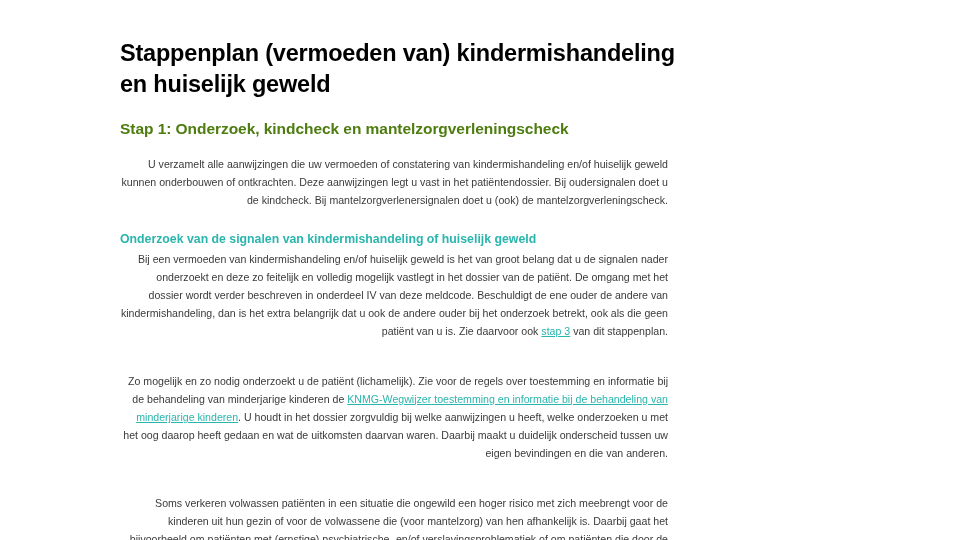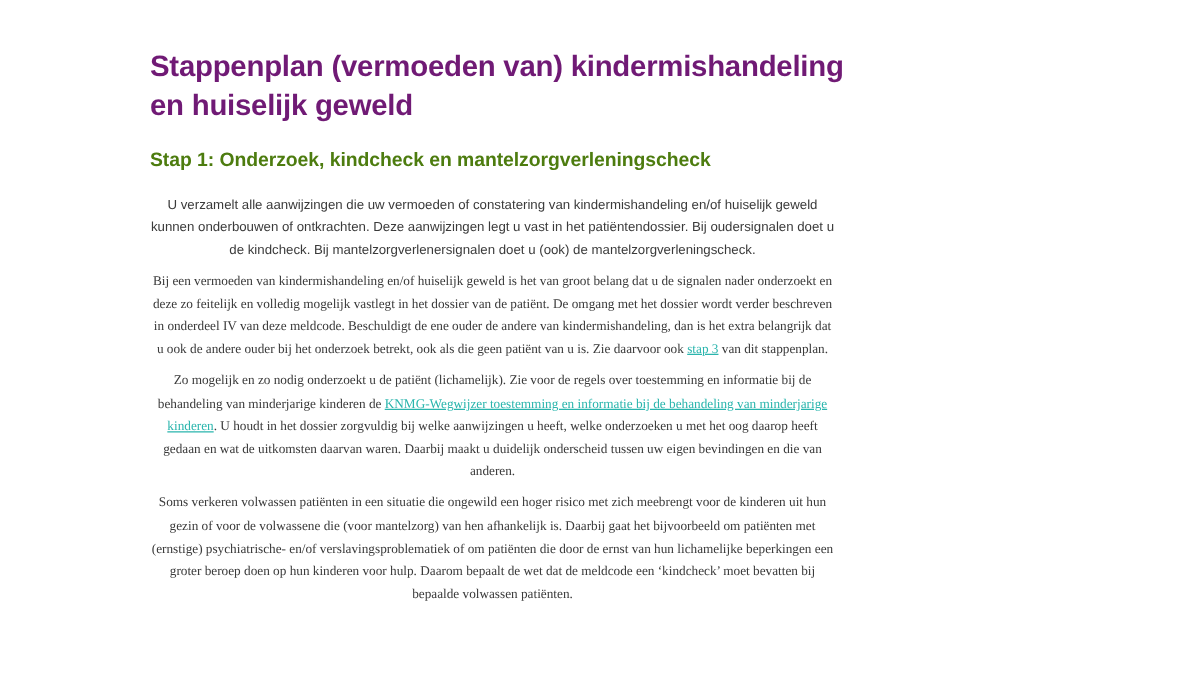--- a/index.html
+++ b/index.html
@@ -26,21 +26,21 @@
     position: absolute;
     left: 120px;
     top: 38px;
     width: 562px;
   }
 
   .doc-title {
     font-size: 23.5px;
     line-height: 31px;
     font-weight: bold;
-    color: #701a75;
+    color: #000000;
     letter-spacing: -0.2px;
     margin: 0 0 0 0;
     width: 580px;
   }
 
   .stap-heading {
     font-size: 15.5px;
     line-height: 20px;
     font-weight: bold;
     color: #4d7c0f;
@@ -57,26 +57,25 @@
     margin: 21px 0 2px 0;
     width: 560px;
   }
 
   p.body-text {
     font-size: 10.6px;
     line-height: 18.2px;
     color: #3a3a3a;
     margin: 0 0 0 0;
     width: 548px;
-    text-align: center;
+    text-align: right;
   }
 
   p.body-text + p.body-text {
-    margin-top: 7px;
-    font-family: Liberation Serif, serif;
+    margin-top: 31px;
   }
 
   .first-para {
     margin-top: 16px !important;
     width: 520px;
   }
 
   a.doc-link {
     color: #2ab5ad;
     text-decoration: underline;
@@ -88,20 +87,21 @@
 
 <div class="page">
   <div class="content">
 
     <h1 class="doc-title">Stappenplan (vermoeden van) kindermishandeling en huiselijk geweld</h1>
 
     <h2 class="stap-heading">Stap 1: Onderzoek, kindcheck en mantelzorgverleningscheck</h2>
 
     <p class="body-text first-para">U verzamelt alle aanwijzingen die uw vermoeden of constatering van kindermishandeling en/of huiselijk geweld kunnen onderbouwen of ontkrachten. Deze aanwijzingen legt u vast in het patiëntendossier. Bij oudersignalen doet u de kindcheck. Bij mantelzorgverlenersignalen doet u (ook) de mantelzorgverleningscheck.</p>
 
+    <h3 class="sub-heading">Onderzoek van de signalen van kindermishandeling of huiselijk geweld</h3>
 
     <p class="body-text"><span>Bij een vermoeden van kindermishandeling en/of huiselijk geweld is het van groot belang dat u de signalen nader onderzoekt en deze zo feitelijk en volledig mogelijk vastlegt in het dossier van de patiënt. De omgang met het dossier wordt verder beschreven in onderdeel IV van deze meldcode. Beschuldigt de ene ouder de andere van kindermishandeling, dan is het extra belangrijk dat u ook de andere ouder bij het onderzoek betrekt, ook als die geen patiënt van u is. Zie daarvoor ook </span><a href="#" class="doc-link">stap 3</a><span> van dit stappenplan.</span></p>
 
     <p class="body-text"><span>Zo mogelijk en zo nodig onderzoekt u de patiënt (lichamelijk). Zie voor de regels over toestemming en informatie bij de behandeling van minderjarige kinderen de </span><a href="#" class="doc-link">KNMG-Wegwijzer toestemming en informatie bij de behandeling van minderjarige kinderen</a><span>. U houdt in het dossier zorgvuldig bij welke aanwijzingen u heeft, welke onderzoeken u met het oog daarop heeft gedaan en wat de uitkomsten daarvan waren. Daarbij maakt u duidelijk onderscheid tussen uw eigen bevindingen en die van anderen.</span></p>
 
 
     <p class="body-text">Soms verkeren volwassen patiënten in een situatie die ongewild een hoger risico met zich meebrengt voor de kinderen uit hun gezin of voor de volwassene die (voor mantelzorg) van hen afhankelijk is. Daarbij gaat het bijvoorbeeld om patiënten met (ernstige) psychiatrische- en/of verslavingsproblematiek of om patiënten die door de ernst van hun lichamelijke beperkingen een groter beroep doen op hun kinderen voor hulp. Daarom bepaalt de wet dat de meldcode een ‘kindcheck’ moet bevatten bij bepaalde volwassen patiënten.</p>
 
   </div>
 </div>

